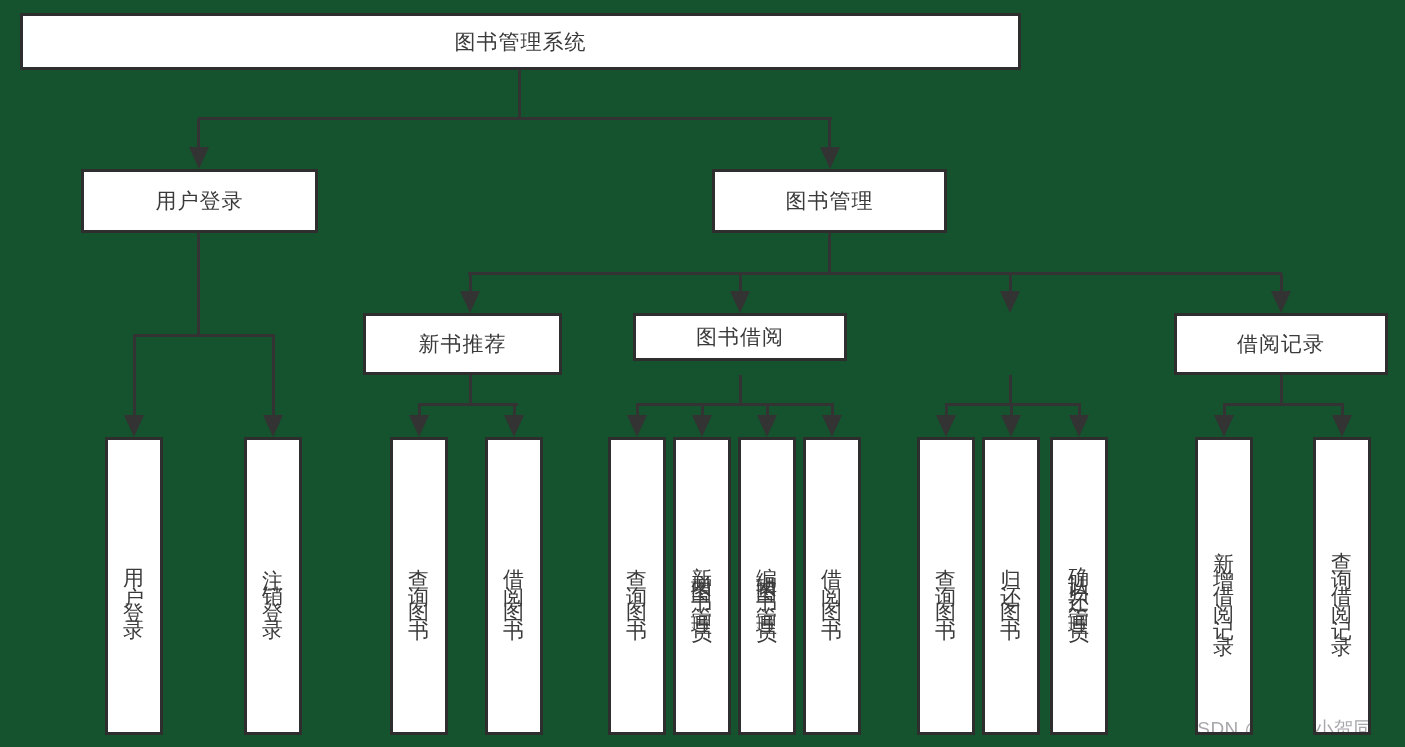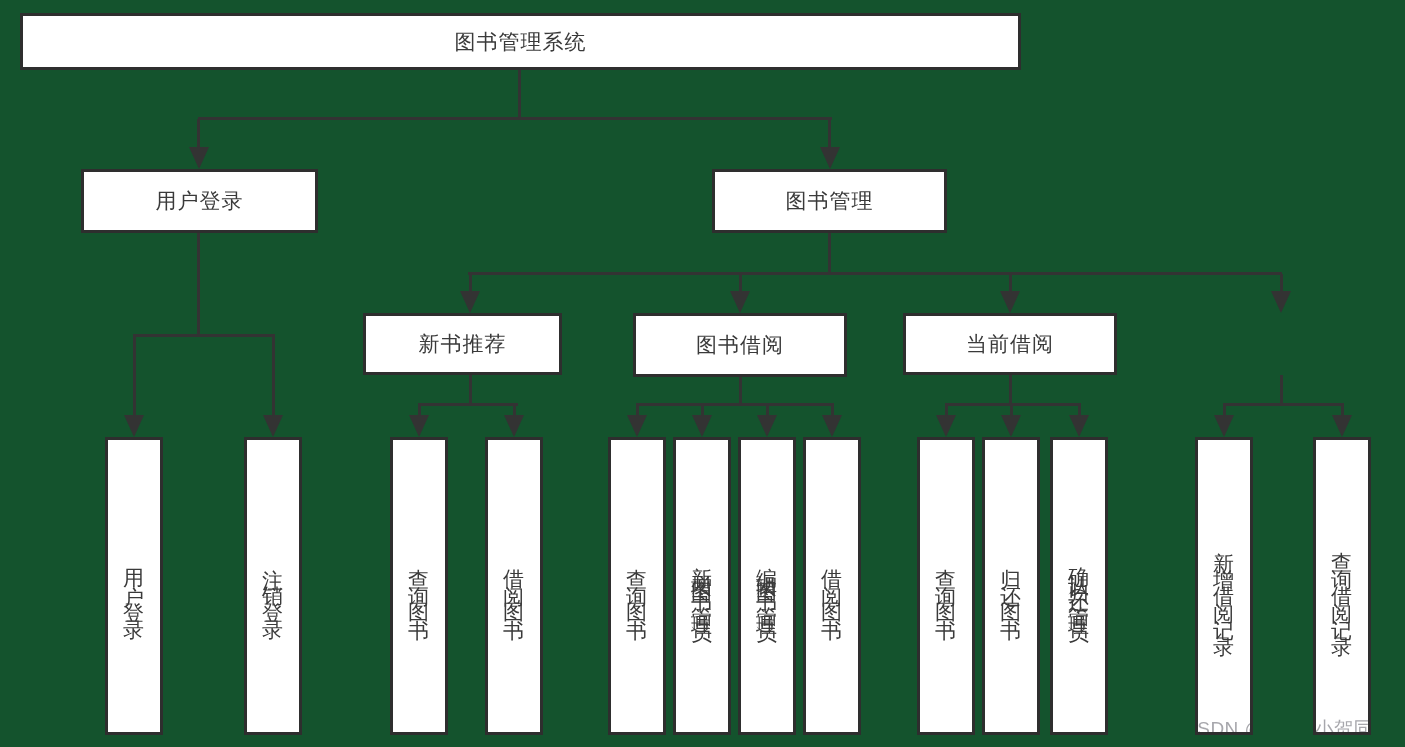--- a/index.html
+++ b/index.html
@@ -96,25 +96,25 @@
     <div class="head" style="left:730px;top:291px;"></div>
     <div class="ln" style="left:1009px;top:274px;width:3px;height:19px;"></div>
     <div class="head" style="left:1000px;top:291px;"></div>
     <div class="ln" style="left:1280px;top:274px;width:3px;height:19px;"></div>
     <div class="head" style="left:1271px;top:291px;"></div>
   </div>
 
   <div class="box" style="left:363px;top:313px;width:199px;height:62px;">
     <span class="hlabel">新书推荐</span>
   </div>
-  <div class="box" style="left:633px;top:313px;width:214px;height:64px;align-items:center;">
+  <div class="box" style="left:633px;top:313px;width:214px;height:48px;align-items:center;">
     <span class="hlabel">图书借阅</span>
   </div>
-  <div class="box" style="left:903px;top:313px;width:214px;height:62px;">
-    <span class="hlabel">当前借阅</span>
+  <div class="box" style="left:1174px;top:313px;width:214px;height:62px;">
+    <span class="hlabel">借阅记录</span>
   </div>
 
   <div>
     <div class="ln" style="left:469px;top:375px;width:3px;height:30px;"></div>
     <div class="ln" style="left:418px;top:403px;width:100px;height:3px;"></div>
     <div class="ln" style="left:418px;top:405px;width:3px;height:12px;"></div>
     <div class="head" style="left:409px;top:415px;"></div>
     <div class="ln" style="left:513px;top:405px;width:3px;height:12px;"></div>
     <div class="head" style="left:504px;top:415px;"></div>
   </div>

